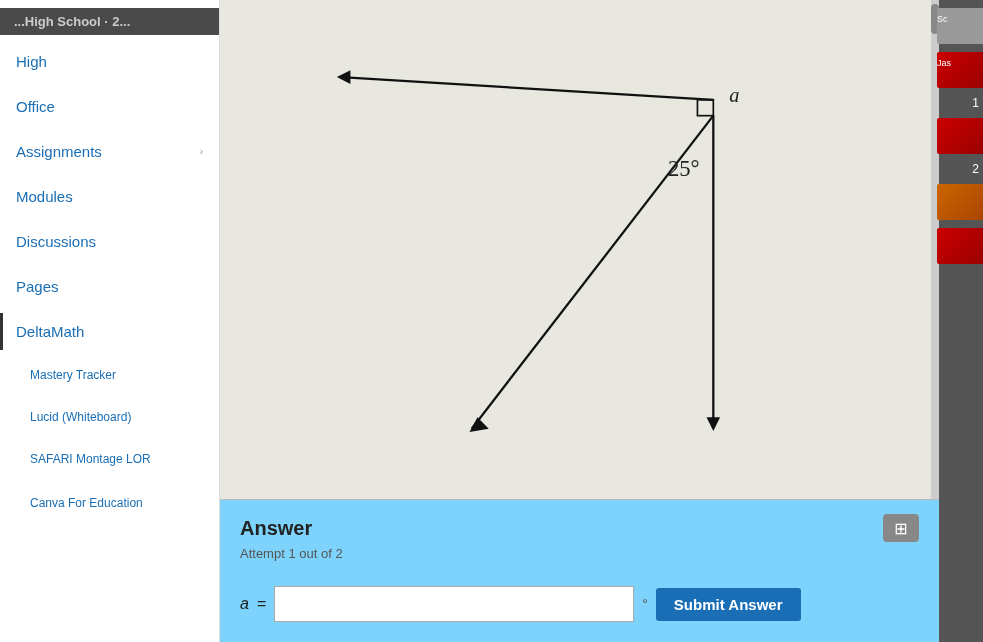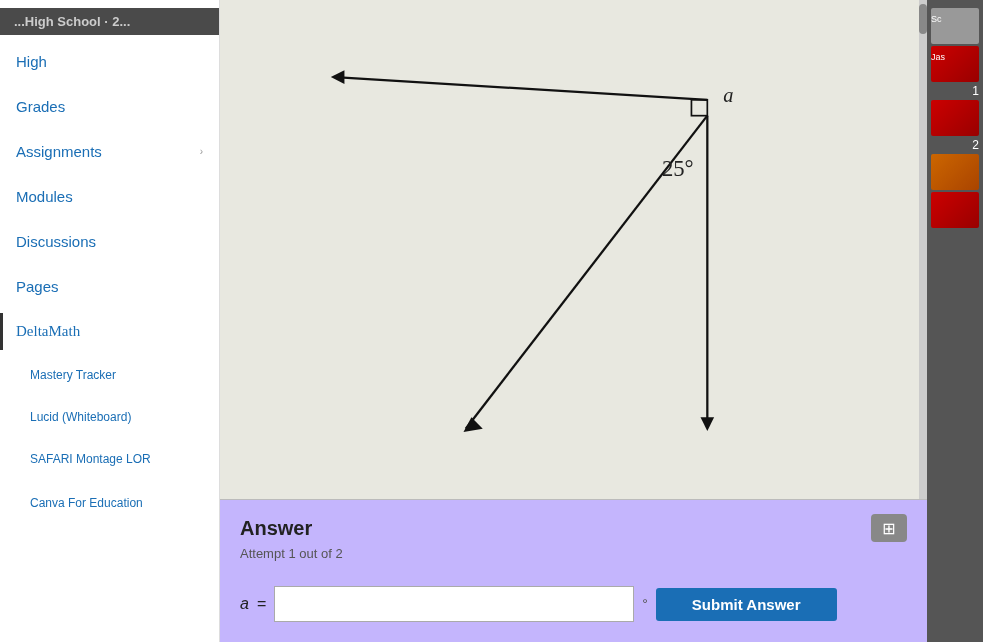--- a/index.html
+++ b/index.html
@@ -35,21 +35,20 @@
       padding: 10px 16px;
       font-size: 15px;
       color: #1a6eb5;
       cursor: pointer;
       display: flex;
       align-items: center;
     }
     .sidebar-item.active {
       border-left: 3px solid #333;
       padding-left: 13px;
-      font-family: Liberation Serif, serif;
     }
     .sidebar-item.sub {
       padding-left: 30px;
       font-size: 12px;
     }
     .sidebar-item.two-line {
       flex-wrap: wrap;
       line-height: 1.3;
     }
     .chevron {
@@ -81,21 +80,21 @@
     .diagram-svg {
       position: absolute;
       top: 0;
       left: 0;
       width: 100%;
       height: 100%;
     }
 
     
     .answer-section {
-      background: #c4b5fd;
+      background: #7dd3fc;
       padding: 14px 20px 20px 20px;
       border-top: 1px solid #bbb;
     }
     .answer-header {
       display: flex;
       align-items: center;
       justify-content: space-between;
       margin-bottom: 4px;
     }
     .answer-title {
@@ -148,36 +147,36 @@
       outline: none;
     }
     .degree-symbol {
       font-size: 14px;
       color: #555;
     }
     .submit-btn {
       background: #1a6eb5;
       color: #fff;
       border: none;
-      padding: 8px 36px;
+      padding: 8px 18px;
       font-size: 15px;
       border-radius: 3px;
       cursor: pointer;
       font-weight: bold;
     }
 
     
     .right-panel {
-      width: 56px;
+      width: 44px;
       background: #555;
       display: flex;
       flex-direction: column;
       align-items: center;
       padding-top: 8px;
-      gap: 2px;
+      gap: 8px;
       position: relative;
     }
     .thumb {
       width: 48px;
       height: 36px;
       background: #888;
       border-radius: 2px;
       overflow: hidden;
       position: relative;
     }
@@ -209,21 +208,21 @@
 </head>
 <body>
 
 <div class="sidebar">
   <div class="sidebar-top">...High School · 2...</div>
 
   <div class="sidebar-item">
     <span>High</span>
   </div>
   <div class="sidebar-item">
-    <span>Grades</span>
+    <span>Office</span>
   </div>
   <div class="sidebar-item">
     <span>Assignments</span>
     <span class="chevron">›</span>
   </div>
   <div class="sidebar-item">
     <span>Modules</span>
   </div>
   <div class="sidebar-item">
     <span>Discussions</span>

